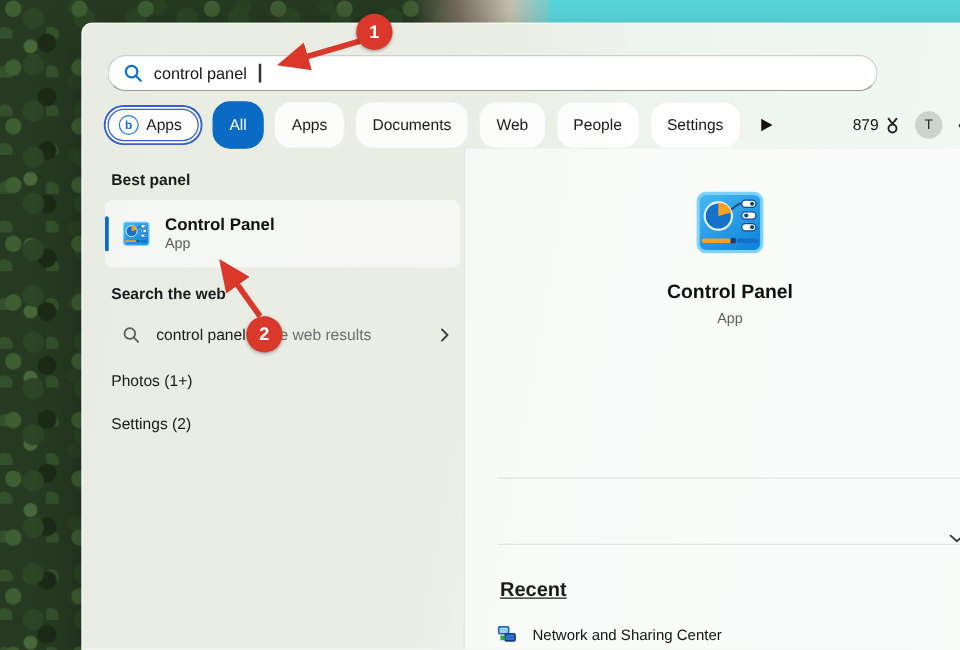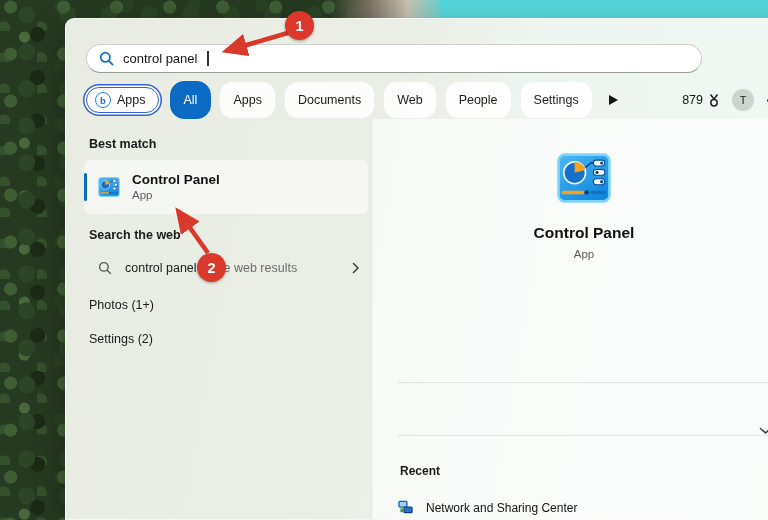--- a/index.html
+++ b/index.html
@@ -64,21 +64,21 @@
   .group-row { position:absolute; left:23px; font-size:12.5px; color:#1b1b1b; }
 
   
   .pane { position:absolute; left:305px; top:100px; right:0; bottom:0; background:rgba(252,254,252,.72); border-left:1px solid rgba(90,100,95,.12); }
   .pane-center { position:absolute; left:26px; right:38px; top:34px; text-align:center; }
   .pane-title { font-size:15.5px; font-weight:bold; color:#101010; margin-top:17px; }
   .pane-sub { font-size:11.5px; color:#5d5d5d; margin-top:6px; }
   .divider { position:absolute; left:26px; right:38px; height:1px; background:rgba(0,0,0,.09); }
   .open-row { position:absolute; left:26px; top:276px; height:30px; display:flex; align-items:center; gap:14px; font-size:12.5px; color:#141414; }
   .chev-down { position:absolute; right:36px; top:308px; }
-  .recent-h { position:absolute; left:28px; top:345px; font-size:12px; font-weight:bold; color:#1b1b1b; }
+  .recent-h { position:absolute; left:28px; top:345px; font-size:16px; font-weight:bold; color:#1b1b1b;text-decoration:underline; }
   .recent-row { position:absolute; left:26px; right:38px; height:27px; display:flex; align-items:flex-end; gap:13px; font-size:12px; color:#141414; }
 
   
   .anno-svg { position:absolute; left:0; top:0; pointer-events:none; }
   .badge { position:absolute; width:29px; height:29px; border-radius:50%; background:#d9382b;
     color:#fff; font-size:14.5px; font-weight:bold; display:flex; align-items:center; justify-content:center;
     box-shadow:0 1px 3px rgba(0,0,0,.35); }
 </style>
 </head>
 <body>
@@ -137,21 +137,21 @@
           </div>
         <div class="dots">
             <i></i>
             <i></i>
             <i></i>
           </div>
 
       </div>
     </div>
 
-    <div class="sec-h" style="top:118px;">Best match</div>
+    <div class="sec-h" style="top:118px;">Best panel</div>
 
     <div class="result-card">
       <svg width="22" height="20" viewBox="0 0 52 48">
         <defs>
             <linearGradient id="cpg1" x1="0" y1="0" x2="0.7" y2="1">
           <stop offset="0" stop-color="#4cb9f4"></stop>
               <stop offset="1" stop-color="#1187dd"></stop>
             </linearGradient>
           </defs>
         <rect x="1.5" y="1.5" width="49" height="45" rx="6" fill="url(#cpg1)" stroke="#7fd3f8" stroke-width="2.5"></rect>

